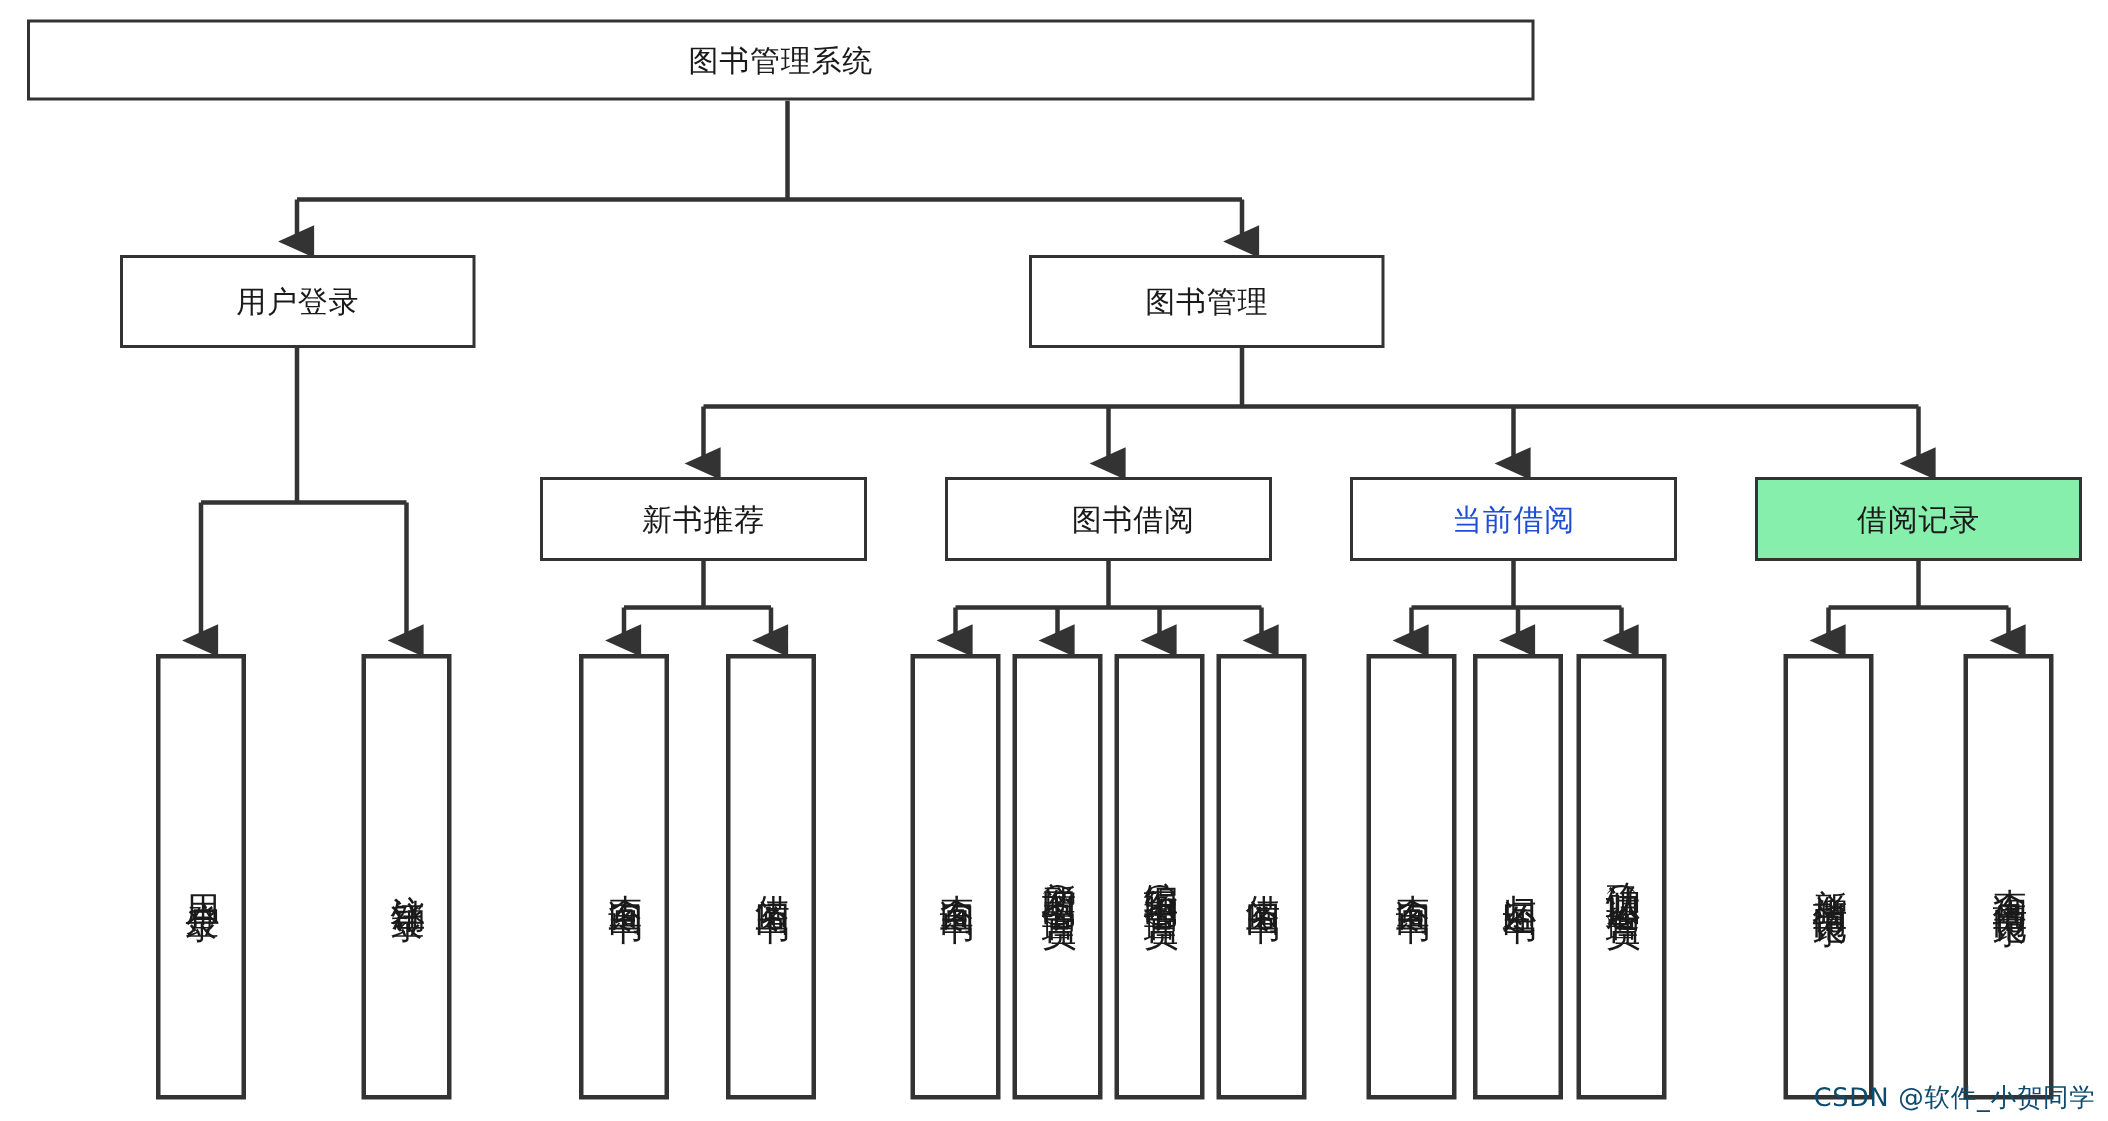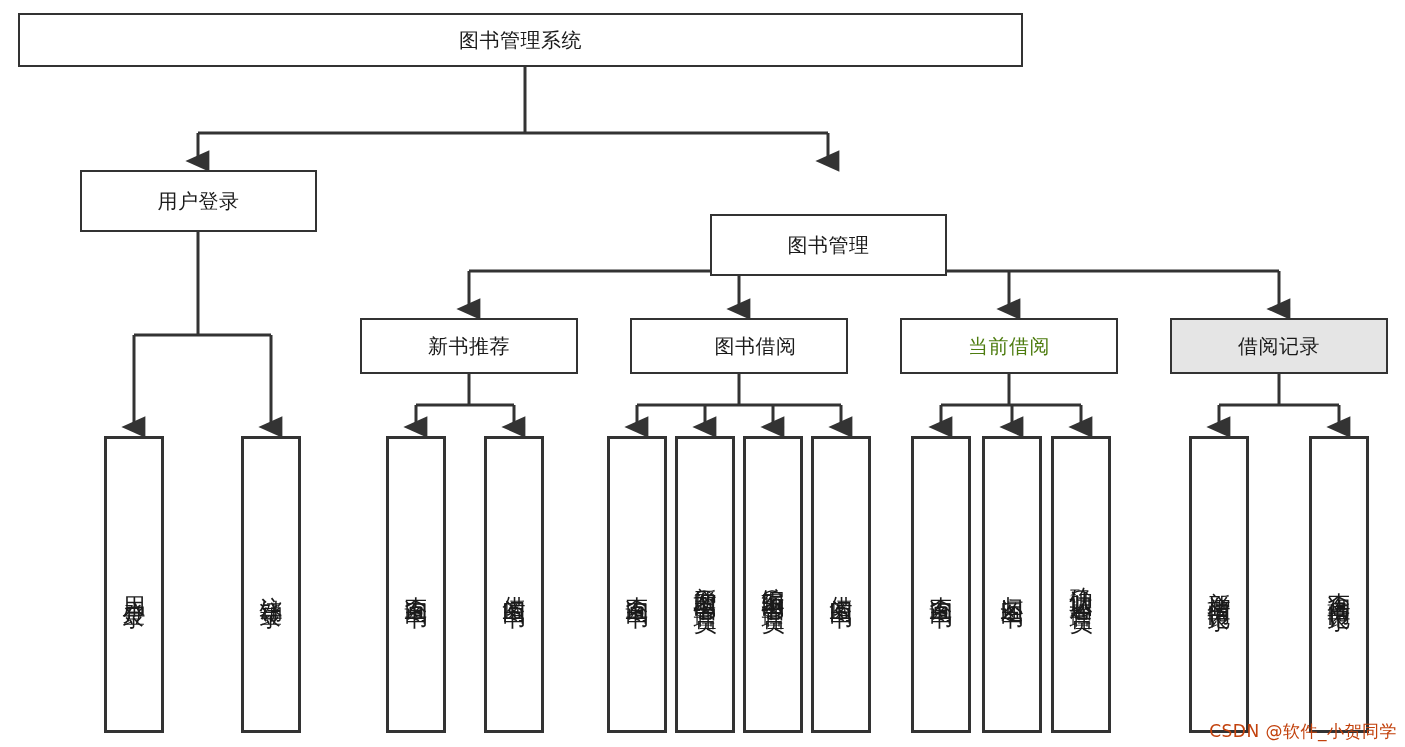--- a/index.html
+++ b/index.html
@@ -59,21 +59,21 @@
     top: 0;
     width: 1405px;
     height: 747px;
     pointer-events: none;
   }
   .watermark {
     position: absolute;
     right: 8px;
     bottom: 4px;
     font-size: 17px;
-    color: #c2410c;
+    color: #0c4a6e;
     letter-spacing: 0.5px;
     white-space: nowrap;
     font-family: "DejaVu Sans", "Liberation Sans", sans-serif;
   }
 </style>
 </head>
 <body>
 
 <div id="diagram-root">
   <svg class="edges" viewBox="0 0 1405 747" width="1405" height="747" xmlns="http://www.w3.org/2000/svg">
@@ -119,33 +119,33 @@
       </g>
   </svg>
 
   <div id="nodes-layer">
       <div class="node-box node-h" style="left: 18px; top: 13px; width: 1005px; height: 54px; border-color: rgb(51, 51, 51); background: rgb(255, 255, 255);">
         <span class="node-label" style="color: rgb(26, 26, 26);">图书管理系统</span>
       </div>
       <div class="node-box node-h" style="left: 80px; top: 170px; width: 237px; height: 62px; border-color: rgb(51, 51, 51); background: rgb(255, 255, 255);">
         <span class="node-label" style="color: rgb(26, 26, 26);">用户登录</span>
       </div>
-      <div class="node-box node-h" style="left: 710px; top: 170px; width: 237px; height: 62px; border-color: rgb(51, 51, 51); background: rgb(255, 255, 255); margin-top: 44px;">
+      <div class="node-box node-h" style="left: 686px; top: 170px; width: 237px; height: 62px; border-color: rgb(51, 51, 51); background: rgb(255, 255, 255);">
         <span class="node-label" style="color: rgb(26, 26, 26);">图书管理</span>
       </div>
       <div class="node-box node-h" style="left: 360px; top: 318px; width: 218px; height: 56px; border-color: rgb(51, 51, 51); background: rgb(255, 255, 255);">
         <span class="node-label" style="color: rgb(26, 26, 26);">新书推荐</span>
       </div>
       <div class="node-box node-h" style="left: 630px; top: 318px; width: 218px; height: 56px; border-color: rgb(51, 51, 51); background: rgb(255, 255, 255);">
         <span class="node-label" style="color: rgb(26, 26, 26); margin-left: 33px;">图书借阅</span>
       </div>
       <div class="node-box node-h" style="left: 900px; top: 318px; width: 218px; height: 56px; border-color: rgb(51, 51, 51); background: rgb(255, 255, 255);">
-        <span class="node-label" style="color: #4d7c0f;">当前借阅</span>
+        <span class="node-label" style="color: #1d4ed8;">当前借阅</span>
       </div>
-      <div class="node-box node-h" style="left: 1170px; top: 318px; width: 218px; height: 56px; border-color: rgb(51, 51, 51); background: #e5e5e5;">
+      <div class="node-box node-h" style="left: 1170px; top: 318px; width: 218px; height: 56px; border-color: rgb(51, 51, 51); background: #86efac;">
         <span class="node-label" style="color: rgb(26, 26, 26);">借阅记录</span>
       </div>
       <div class="node-box node-v" style="left: 104px; top: 436px; width: 60px; height: 297px; border-color: rgb(51, 51, 51); background: rgb(255, 255, 255);">
         <span class="node-label" style="color: rgb(26, 26, 26);">用户登录</span>
       </div>
       <div class="node-box node-v" style="left: 241px; top: 436px; width: 60px; height: 297px; border-color: rgb(51, 51, 51); background: rgb(255, 255, 255);">
         <span class="node-label" style="color: rgb(26, 26, 26);">注销登录</span>
       </div>
       <div class="node-box node-v" style="left: 386px; top: 436px; width: 60px; height: 297px; border-color: rgb(51, 51, 51); background: rgb(255, 255, 255);">
         <span class="node-label" style="color: rgb(26, 26, 26);">查询图书</span>

